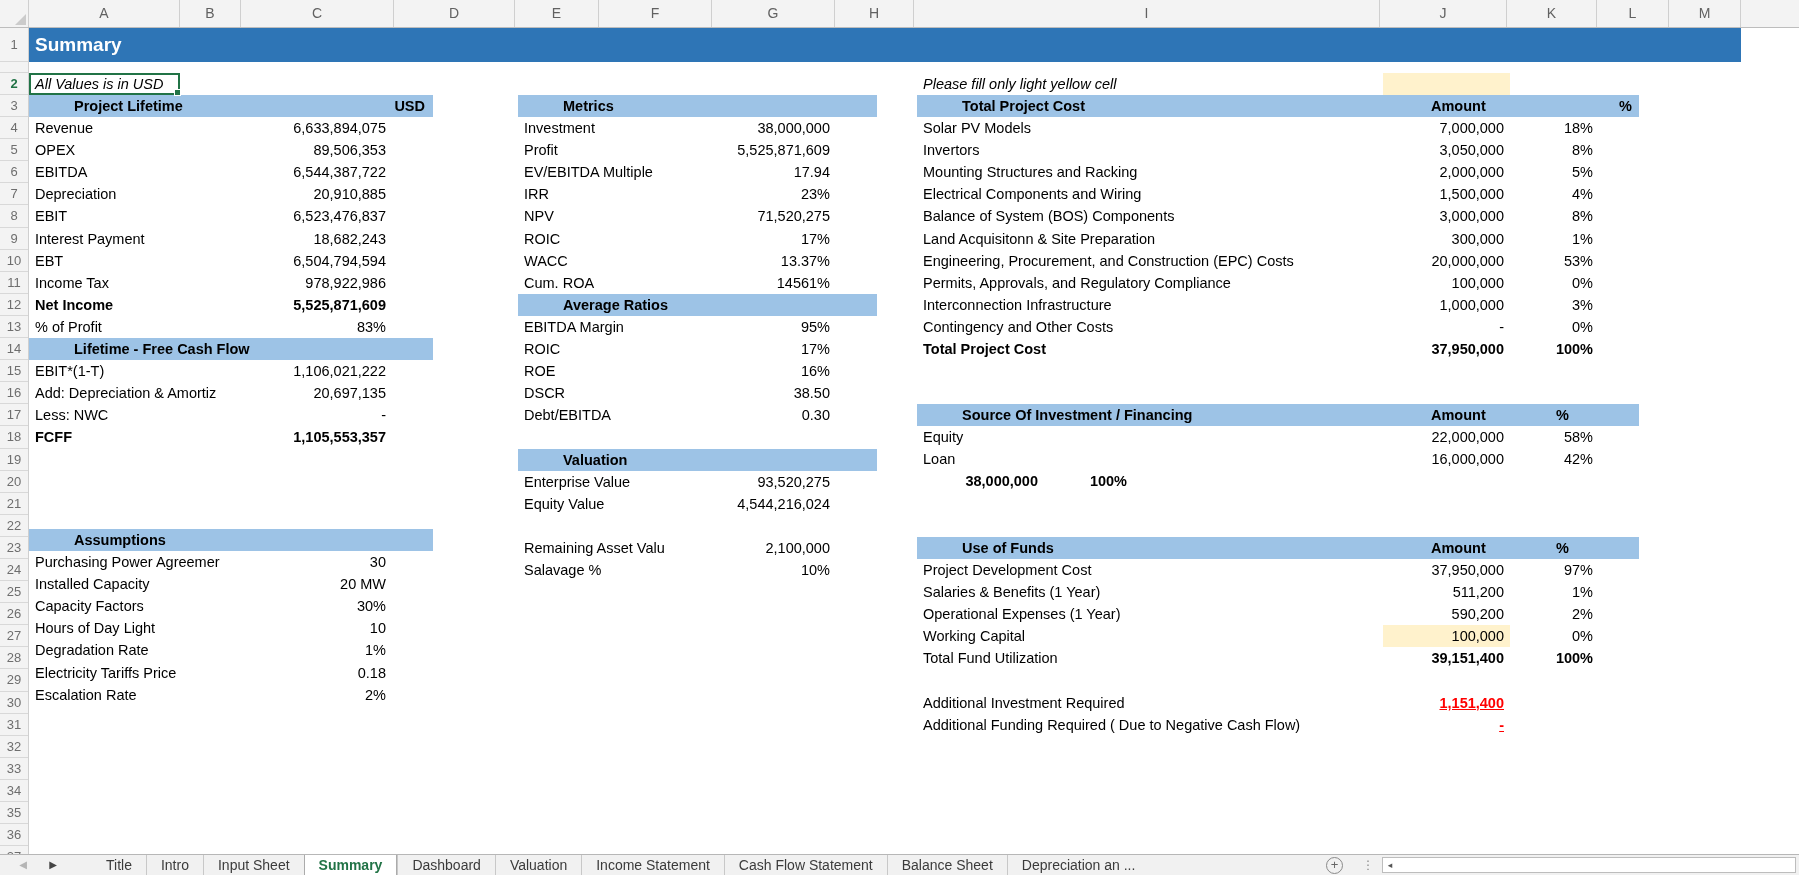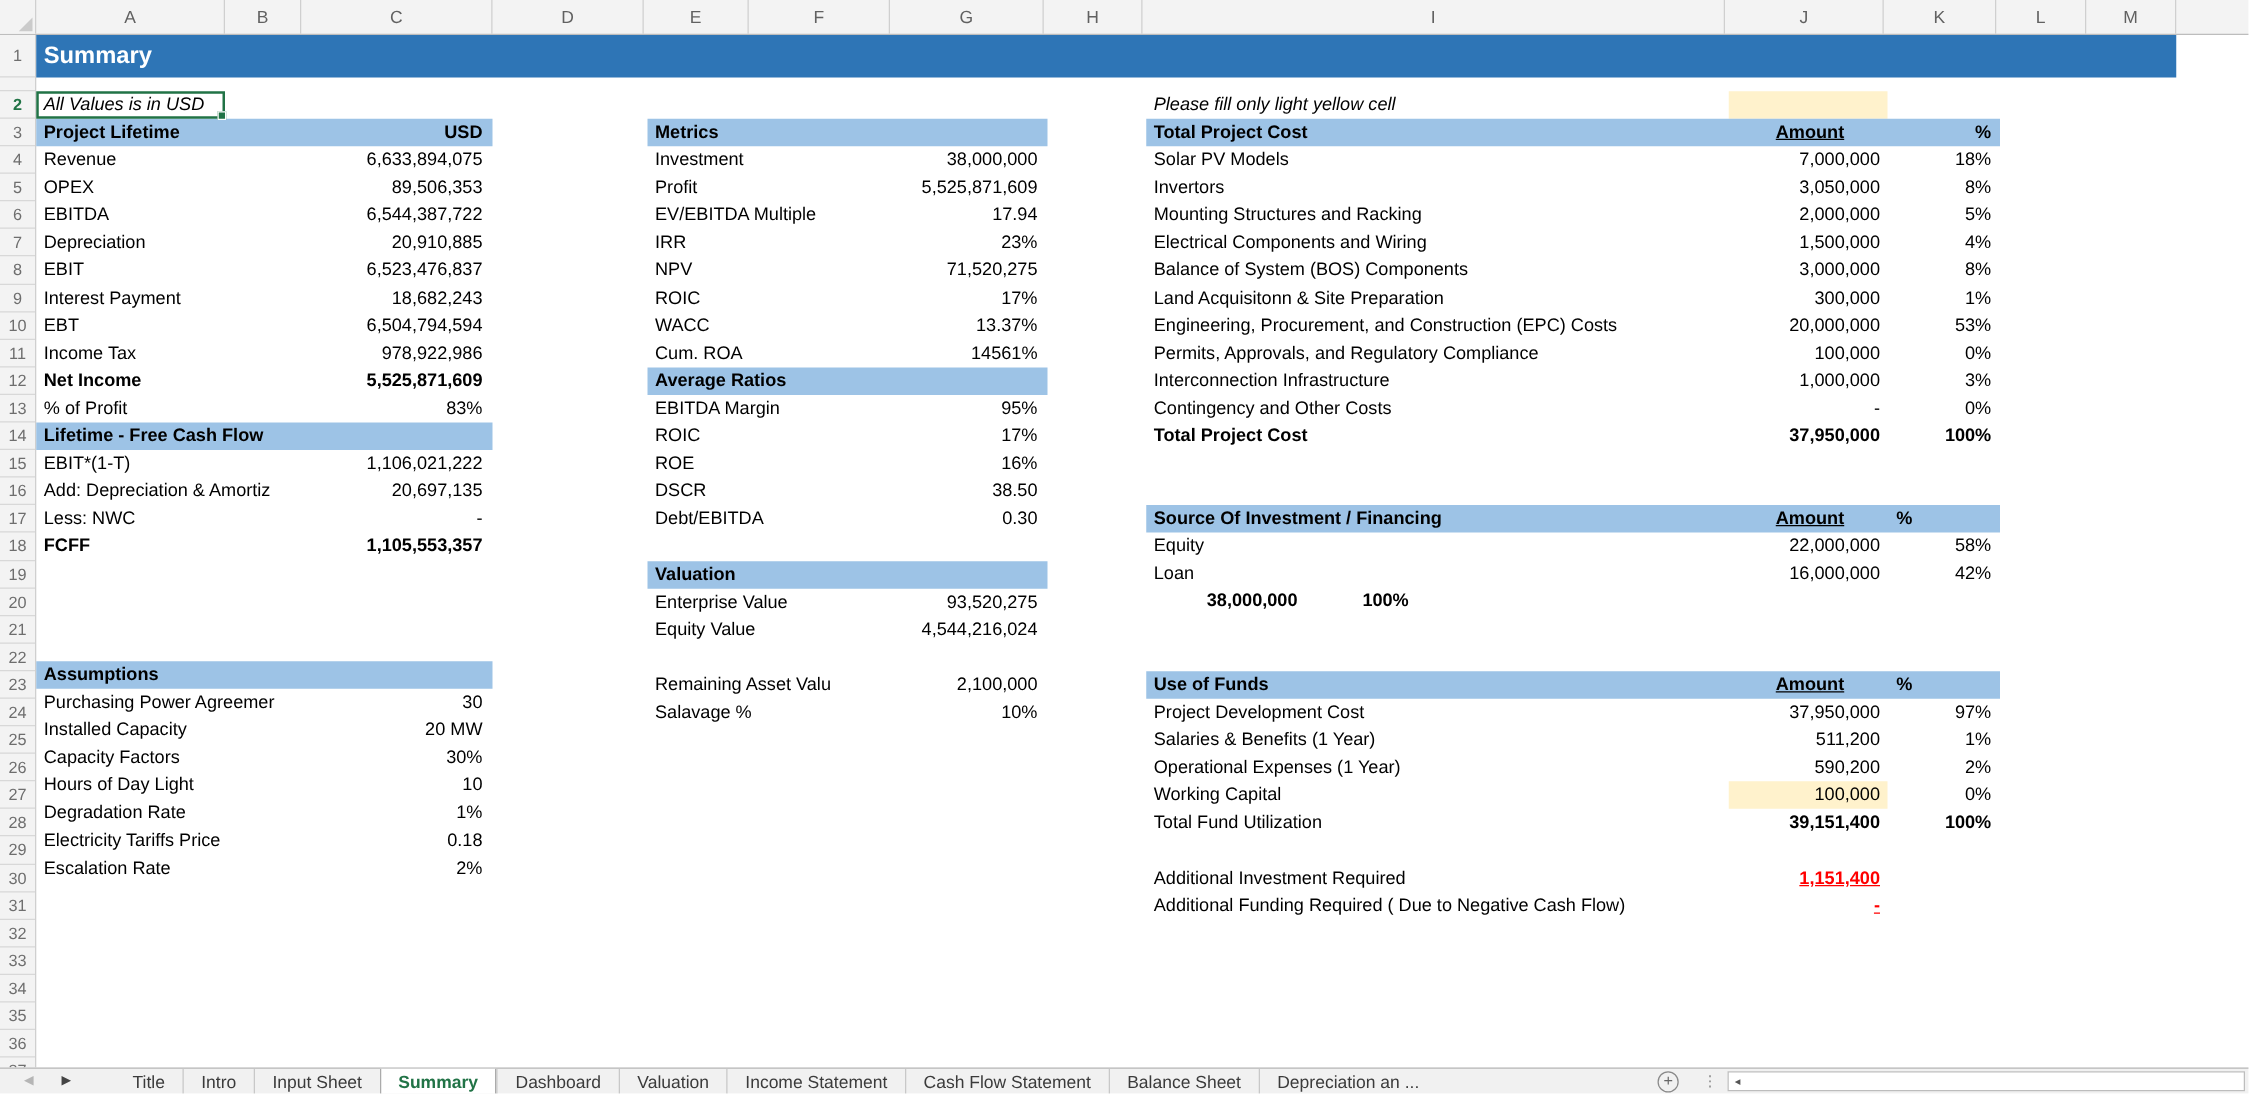--- a/index.html
+++ b/index.html
@@ -19,30 +19,30 @@
   .rh.r1{height:34px;line-height:34px;}
   .rh.gap{height:11px;}
   .rh.r2{height:22px;line-height:22px;color:#217346;font-weight:bold;}
   .rh.body{height:22.1px;line-height:22.1px;}
   
   #titlebar{position:absolute;left:29px;top:28px;width:1712px;height:34px;background:var(--title-bar);
             color:#fff;font-weight:bold;font-size:19px;line-height:34px;padding-left:6px;box-sizing:border-box;}
   
   .tbl{position:absolute;font-size:14.5px;}
   .r{display:flex;height:22.1px;line-height:22.3px;}
-  .band{background:var(--band);font-weight:bold;}
+  .band{background:var(--band);font-weight:bold;padding-left:39px;}
   .lab{padding-left:6px;overflow:hidden;white-space:nowrap;box-sizing:border-box;}
   .val,.amt,.pct{text-align:right;box-sizing:border-box;white-space:nowrap;}
   .val{padding-right:8px;}
   .amt{padding-right:6px;}
   .pct{padding-right:7px;}
   .tl .lab{width:212px;}  .tl .val{width:153px;}
   .tm .lab{width:197px;}  .tm .val{width:123px;}
   .tr .lab{width:466px;}  .tr .amt{width:127px;}  .tr .pct{width:90px;}
-  .amt-h{text-align:center;padding-left:9px;text-decoration:underline;}
+  .amt-h{text-align:left;padding-left:9px;}
   .pct-lh{text-align:left;padding-left:7px;}
   .b{font-weight:bold;}
   .vb .amt,.vb .pct{font-weight:bold;}
   .yel .amt{background:var(--input-yellow);}
   .red .amt{color:var(--negative-red);font-weight:bold;text-decoration:underline;}
   .note{position:absolute;height:22px;line-height:22px;font-size:14.5px;font-style:italic;white-space:nowrap;text-align:right;}
   #yellowcell{position:absolute;left:1383px;top:73px;width:127px;height:22px;background:var(--input-yellow);}
   
   #selection{position:absolute;left:29px;top:73px;width:151px;height:22px;border:2px solid var(--active-tab-green);
              box-sizing:border-box;pointer-events:none;}

